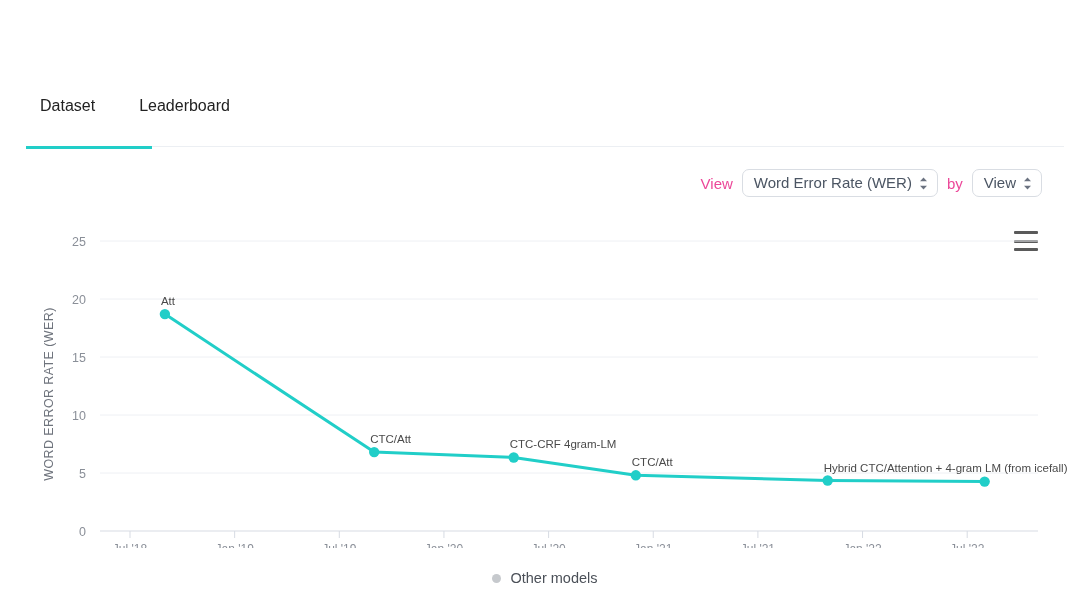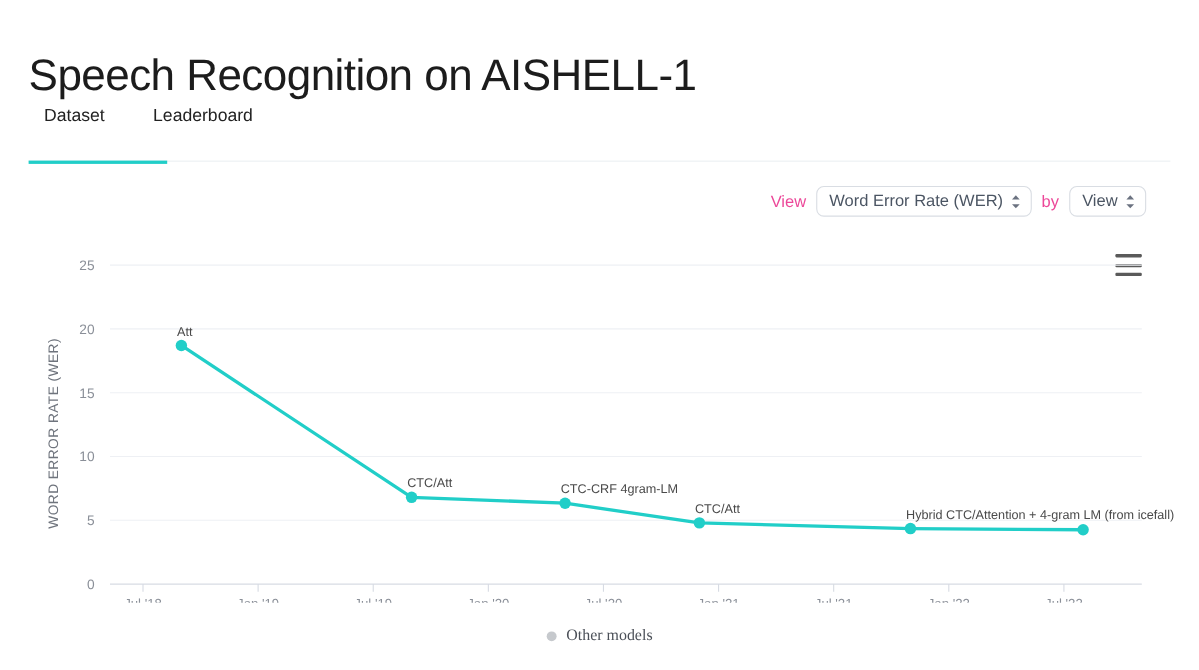--- a/index.html
+++ b/index.html
@@ -68,32 +68,31 @@
     display: flex; flex-direction: column; justify-content: space-between;
   }
   #chart-menu-button span { display: block; height: 3px; width: 24px; background: #5a5a5a; border-radius: 1px; }
 
   
   #legend {
     position: absolute; left: 0; top: 570px; width: 1090px;
     display: flex; justify-content: center; align-items: center; gap: 34px;
   }
   .legend-item { display: flex; align-items: center; gap: 9px; cursor: pointer; }
-  .legend-text { font-size: 14.5px; color: #4b5058; white-space: nowrap; font-family: Liberation Serif, serif; }
+  .legend-text { font-size: 14.5px; color: #4b5058; white-space: nowrap; }
   .legend-dot-gray { width: 9px; height: 9px; border-radius: 50%; background: #c6c9cd; display: inline-block; }
   .legend-line-marker { position: relative; width: 26px; height: 10px; display: inline-block; }
   .legend-line-marker .ln { position: absolute; left: 0; top: 4px; width: 26px; height: 2.5px; background: #21cec8; border-radius: 2px; }
   .legend-line-marker .dt { position: absolute; left: 9px; top: 1px; width: 9px; height: 9px; border-radius: 50%; background: #21cec8; }
 </style>
 </head>
 <body>
 
 <div id="page">
 
-  <h1 id="page-title">Speech Recognition on AISHELL-1</h1>
 
   <div id="tabs">
     <div class="tab">Dataset</div>
     <div class="tab">Leaderboard</div>
   </div>
   <div id="tab-underline-wrap">
     <div id="tab-rule"></div>
     <div id="tab-active-bar"></div>
   </div>
 

